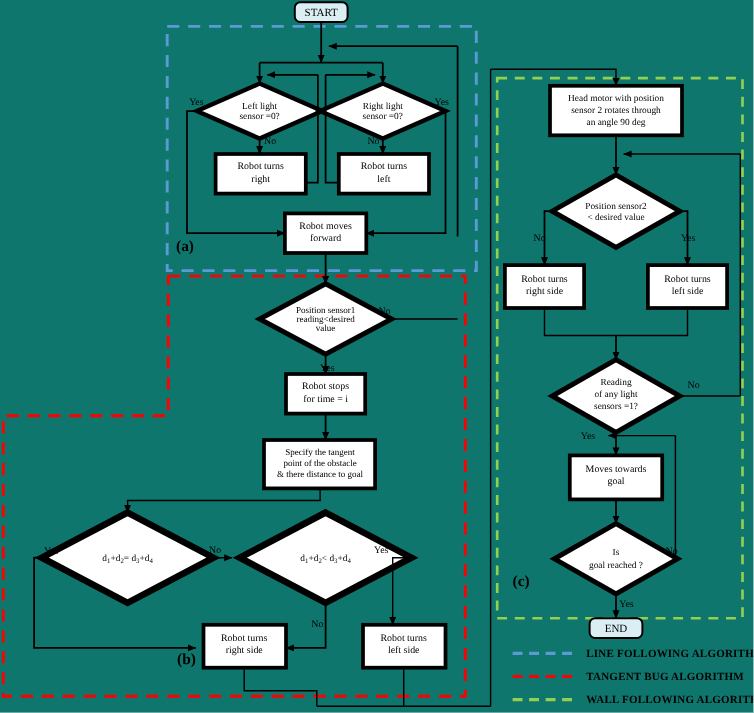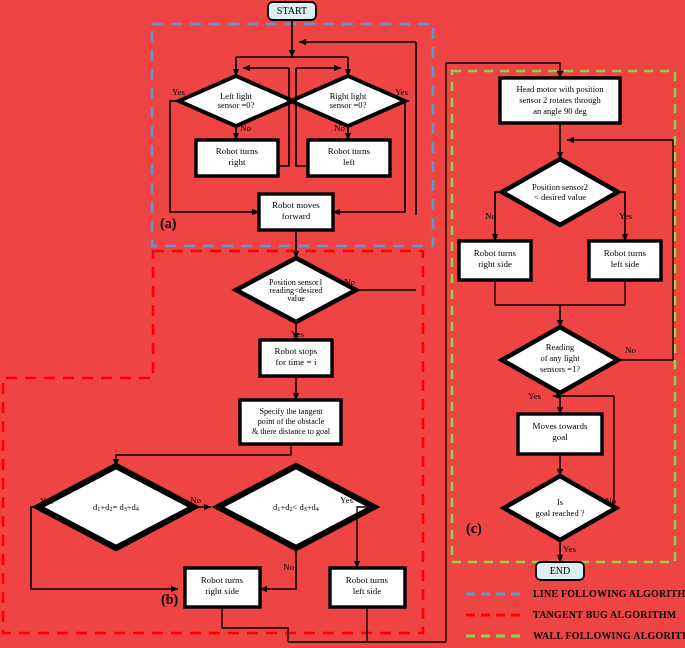--- a/index.html
+++ b/index.html
@@ -1,18 +1,18 @@
 <!DOCTYPE html>
 <html><head>
 <meta charset="utf-8">
 <style>
   html,body{margin:0;padding:0;background:#ffffff;}
   body{width:685px;height:648px;overflow:hidden;
        font-family:"Liberation Serif","DejaVu Serif",serif;}
-  #stage{position:relative;width:685px;height:648px;background:#ef4444;}
+  #stage{position:relative;width:685px;height:648px;background:#0f766e;}
   svg{position:absolute;left:0;top:0;width:685px;height:648px;}
   .node-text{font-family:"Liberation Serif","DejaVu Serif",serif;
              text-anchor:middle;dominant-baseline:middle;fill:#000;}
   .lbl{font-family:"Liberation Serif","DejaVu Serif",serif;fill:#000;}
   .legend-text{font-family:"Liberation Serif","DejaVu Serif",serif;
                font-weight:bold;font-size:10px;fill:#000;letter-spacing:.2px;}
   .panel-lbl{font-family:"Liberation Serif","DejaVu Serif",serif;
              font-weight:bold;font-size:14px;fill:#000;}
 </style>
 </head>

